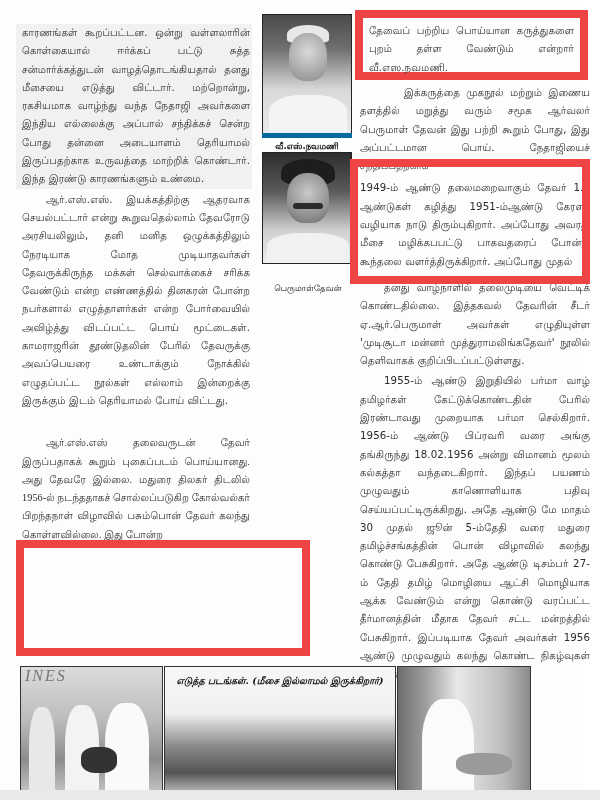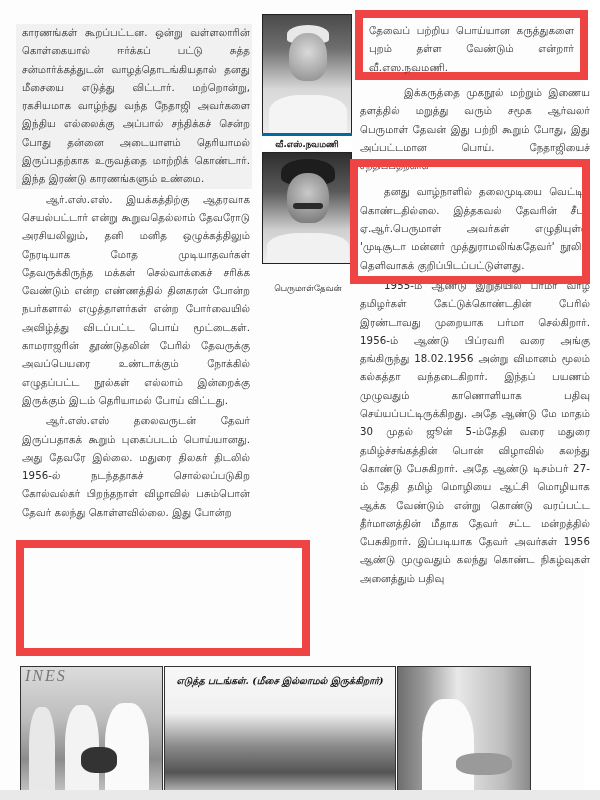--- a/index.html
+++ b/index.html
@@ -25,21 +25,21 @@
 
     .face { position: absolute; border-radius: 45% 45% 40% 40%; }
     .face-1 { left: 26px; top: 18px; width: 38px; height: 48px; background: radial-gradient(circle at 50% 40%, #d9d9d9, #8a8a8a); }
     .hair-1 { position: absolute; left: 24px; top: 10px; width: 42px; height: 18px; border-radius: 50% 50% 20% 20%; background: #e8e8e8; }
     .shirt-1 { position: absolute; left: 6px; top: 80px; width: 78px; height: 40px; border-radius: 40% 40% 0 0; background: #f4f4f4; }
     .face-2 { left: 24px; top: 20px; width: 42px; height: 50px; background: radial-gradient(circle at 50% 40%, #c9c9c9, #6e6e6e); }
     .hair-2 { position: absolute; left: 18px; top: 6px; width: 54px; height: 26px; border-radius: 50% 50% 30% 30%; background: #1d1d1d; }
     .mous-2 { position: absolute; left: 30px; top: 50px; width: 30px; height: 6px; background: #2a2a2a; border-radius: 3px; }
     .shirt-2 { position: absolute; left: 4px; top: 80px; width: 82px; height: 32px; border-radius: 40% 40% 0 0; background: #f1f1f1; }
 
-    .caption-1 { position: absolute; left: 262px; top: 133px; width: 90px; height: 18px; background: #fff; border-top: 3px solid #0369a1; font-size: 8.5px; font-weight: bold; text-align: center; line-height: 17px; color: #111; }
+    .caption-1 { position: absolute; left: 262px; top: 133px; width: 90px; height: 18px; background: #fff; border-top: 5px solid #0369a1; font-size: 8.5px; font-weight: bold; text-align: center; line-height: 17px; color: #111; }
     .caption-2 { position: absolute; left: 258px; top: 281px; width: 100px; font-size: 8.5px; text-align: center; line-height: 14px; color: #111; }
 
     .box-a { position: absolute; left: 355px; top: 10px; width: 233px; height: 70px; }
     .box-b { position: absolute; left: 350px; top: 159px; width: 240px; height: 125px; pointer-events: none; }
     .box-c { position: absolute; left: 16px; top: 540px; width: 294px; height: 116px; pointer-events: none; }
 
     .bottom-photos { position: absolute; left: 20px; top: 666px; width: 560px; height: 134px; }
     .bp { position: absolute; top: 0; height: 134px; border: 1px solid #333; overflow: hidden; }
     .bp-1 { left: 0; width: 143px; background: linear-gradient(180deg,#dcdcdc 0%, #bcbcbc 40%, #8c8c8c 70%, #cfcfcf 100%); }
     .bp-2 { left: 144px; width: 232px; background: linear-gradient(180deg,#f7f7f7 0%, #f0f0f0 35%, #8a8a8a 60%, #545454 80%, #dcdcdc 100%); }
@@ -51,21 +51,21 @@
     .page-edge { position: absolute; left: 0; top: 790px; width: 600px; height: 10px; background: #e9e9e9; }
   </style>
 </head>
 <body>
 
 <div class="page">
 
   <div class="col left-col">
     <p class="shade">காரணங்கள் கூறப்பட்டன. ஒன்று வள்ளலாரின் கொள்கையால் ஈர்க்கப் பட்டு சுத்த சன்மார்க்கத்துடன் வாழத்தொடங்கியதால் தனது மீசையை எடுத்து விட்டார். மற்றொன்று, ரகசியமாக வாழ்ந்து வந்த நேதாஜி அவர்களை இந்திய எல்லைக்கு அப்பால் சந்திக்கச் சென்ற போது தன்னை அடையாளம் தெரியாமல் இருப்பதற்காக உருவத்தை மாற்றிக் கொண்டார். இந்த இரண்டு காரணங்களும் உண்மை.</p>
     <p class="indent">ஆர்.எஸ்.எஸ். இயக்கத்திற்கு ஆதரவாக செயல்பட்டார் என்று கூறுவதெல்லாம் தேவரோடு அரசியலிலும், தனி மனித ஒழுக்கத்திலும் நேரடியாக மோத முடியாதவர்கள் தேவருக்கிருந்த மக்கள் செல்வாக்கைச் சரிக்க வேண்டும் என்ற எண்ணத்தில் தினகரன் போன்ற நபர்களால் எழுத்தாளர்கள் என்ற போர்வையில் அவிழ்த்து விடப்பட்ட பொய் மூட்டைகள். காமராஜரின் தூண்டுதலின் பேரில் தேவருக்கு அவப்பெயரை உண்டாக்கும் நோக்கில் எழுதப்பட்ட நூல்கள் எல்லாம் இன்றைக்கு இருக்கும் இடம் தெரியாமல் போய் விட்டது.</p>
-    <p class="indent" style="margin-top:2px;">ஆர்.எஸ்.எஸ் தலைவருடன் தேவர் இருப்பதாகக் கூறும் புகைப்படம் பொய்யானது. அது தேவரே இல்லை. மதுரை திலகர் திடலில் 1956-ல் நடந்ததாகச் சொல்லப்படுகிற கோல்வல்கர் பிறந்தநாள் விழாவில் பசும்பொன் தேவர் கலந்து கொள்ளவில்லை. இது போன்ற</p>
+    <p class="indent" style="margin-top:24px;font-family:Liberation Serif, serif;">ஆர்.எஸ்.எஸ் தலைவருடன் தேவர் இருப்பதாகக் கூறும் புகைப்படம் பொய்யானது. அது தேவரே இல்லை. மதுரை திலகர் திடலில் 1956-ல் நடந்ததாகச் சொல்லப்படுகிற கோல்வல்கர் பிறந்தநாள் விழாவில் பசும்பொன் தேவர் கலந்து கொள்ளவில்லை. இது போன்ற</p>
   </div>
   <div class="red-box box-c"></div>
 
   <div class="photo photo-1">
     <div class="hair-1"></div>
     <div class="face face-1"></div>
     <div class="shirt-1"></div>
   </div>
   <div class="caption-1">வீ.எஸ்.நவமணி</div>
 
@@ -76,20 +76,21 @@
     <div class="shirt-2"></div>
   </div>
   <div class="caption-2">பெருமாள்தேவன்</div>
 
   <div class="red-box box-a">
     <p class="col" style="position:static;">தேவைப் பற்றிய பொய்யான கருத்துகளை புறம் தள்ள வேண்டும் என்றார் வீ.எஸ.நவமணி.</p>
   </div>
 
   <div class="col right-col" style="top:84px;">
     <p class="indent" style="text-indent:44px;">இக்கருத்தை முகநூல் மற்றும் இணைய தளத்தில் மறுத்து வரும் சமூக ஆர்வலர் பெருமாள் தேவன் இது பற்றி கூறும் போது, இது அப்பட்டமான பொய். நேதாஜியைச் சந்திப்பதற்காக</p>
+    <p style="margin-top:4px;">1949-ம் ஆண்டு தலைமறைவாகும் தேவர் 1.5 ஆண்டுகள் கழித்து 1951-ம்ஆண்டு கேரளா வழியாக நாடு திரும்புகிறார். அப்போது அவரது மீசை மழிக்கபபட்டு பாகவதரைப் போன்று கூந்தலை வளர்த்திருக்கிறார். அப்போது முதல்</p>
     <p class="indent" style="margin-top:8px;">தனது வாழ்நாளில் தலைமுடியை வெட்டிக் கொண்டதில்லை. இத்தகவல் தேவரின் சீடர் ஏ.ஆர்.பெருமாள் அவர்கள் எழுதியுள்ள 'முடிசூடா மன்னர் முத்துராமலிங்கதேவர்' நூலில் தெளிவாகக் குறிப்பிடப்பட்டுள்ளது.</p>
     <p class="indent">1955-ம் ஆண்டு இறுதியில் பர்மா வாழ் தமிழர்கள் கேட்டுக்கொண்டதின் பேரில் இரண்டாவது முறையாக பர்மா செல்கிறார். 1956-ம் ஆண்டு பிப்ரவரி வரை அங்கு தங்கிருந்து 18.02.1956 அன்று விமானம் மூலம் கல்கத்தா வந்தடைகிறார். இந்தப் பயணம் முழுவதும் காணொளியாக பதிவு செய்யப்பட்டிருக்கிறது. அதே ஆண்டு மே மாதம் 30 முதல் ஜூன் 5-ம்தேதி வரை மதுரை தமிழ்ச்சங்கத்தின் பொன் விழாவில் கலந்து கொண்டு பேசுகிறார். அதே ஆண்டு டிசம்பர் 27-ம் தேதி தமிழ் மொழியை ஆட்சி மொழியாக ஆக்க வேண்டும் என்று கொண்டு வரப்பட்ட தீர்மானத்தின் மீதாக தேவர் சட்ட மன்றத்தில் பேசுகிறார். இப்படியாக தேவர் அவர்கள் 1956 ஆண்டு முழுவதும் கலந்து கொண்ட நிகழ்வுகள் அனைத்தும் பதிவு</p>
   </div>
   <div class="red-box box-b"></div>
 
   <div class="bottom-photos">
     <div class="bp bp-1">
       <span class="bp-sign">INES</span>
       <div class="figure" style="left:8px;top:40px;width:26px;height:94px;background:#e8e8e8;"></div>
       <div class="figure" style="left:44px;top:38px;width:34px;height:96px;background:#f3f3f3;"></div>

